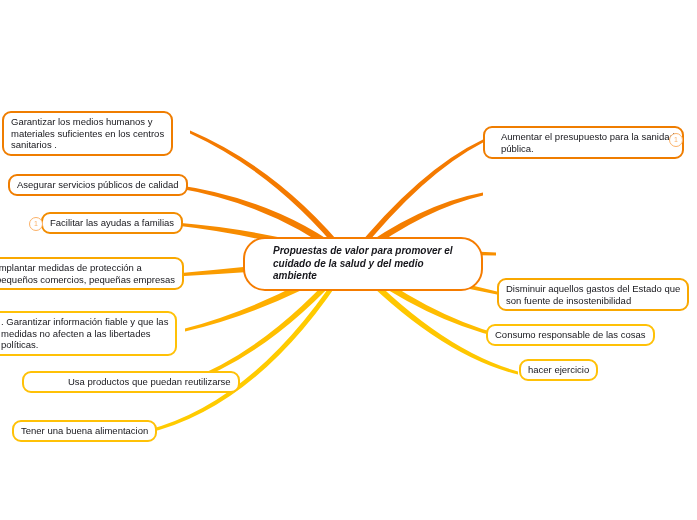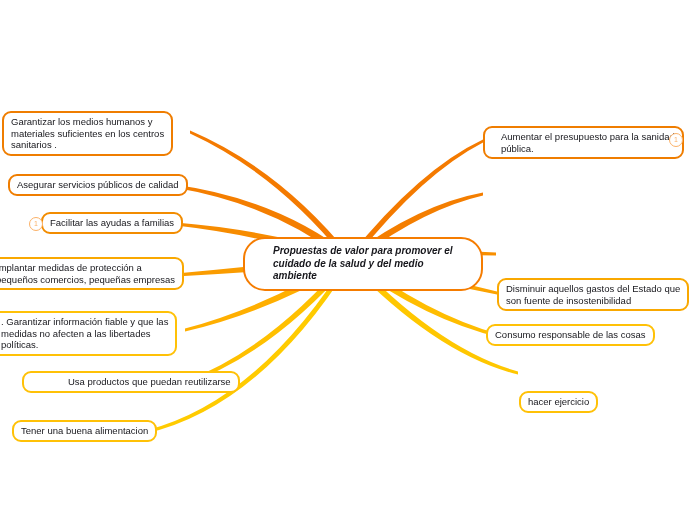--- a/index.html
+++ b/index.html
@@ -67,21 +67,21 @@
 medidas no afecten a las libertades
 políticas.</div>
   <div class="node c-yellow" style="left:22px;top:371px;padding-left:44px;">Usa productos que puedan reutilizarse</div>
   <div class="node c-yellow" style="left:12px;top:420px;text-align:center;">Tener una buena alimentacion</div>
 
   <div class="node c-orange" style="left:483px;top:126px;padding-left:16px;">Aumentar el presupuesto para la sanidad
 pública.</div>
   <div class="node c-amber" style="left:497px;top:278px;">Disminuir aquellos gastos del Estado que
 son fuente de insostenibilidad</div>
   <div class="node c-yellow" style="left:486px;top:324px;">Consumo responsable de las cosas</div>
-  <div class="node c-yellow" style="left:519px;top:359px;margin-top:32px;">hacer ejercicio</div>
+  <div class="node c-yellow" style="left:519px;top:359px;">hacer ejercicio</div>
 
   <div class="stub" style="left:41px;top:222px;width:6px;"></div>
   <div class="badge" style="left:29px;top:217px;">1</div>
 
   <div class="stub" style="left:665px;top:139px;width:5px;"></div>
   <div class="badge" style="left:669px;top:133px;">1</div>
 
 </div>
 
 </body></html>

